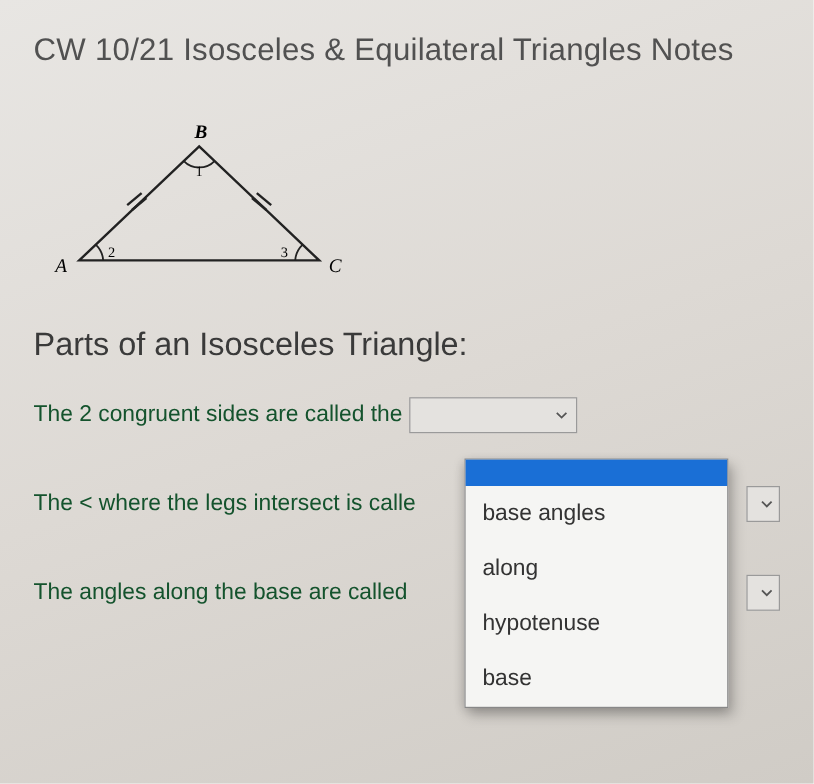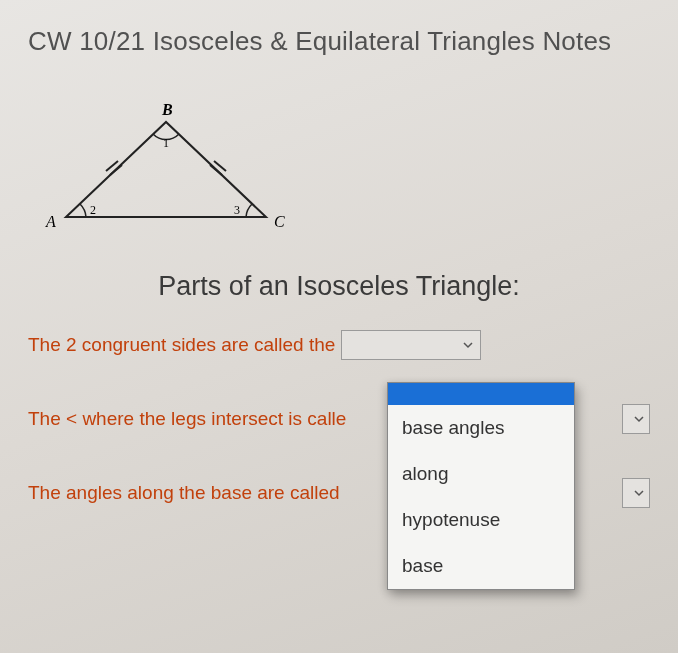--- a/index.html
+++ b/index.html
@@ -26,25 +26,24 @@
     letter-spacing: 0.2px;
   }
   .triangle-wrap {
     margin: 0 0 30px 8px;
   }
   .heading {
     font-size: 27px;
     color: #3a3a3a;
     font-weight: 400;
     margin: 18px 0 28px 0;
-    text-align: center;
   }
   .line {
     font-size: 19px;
-    color: #c2410c;
+    color: #14532d;
     margin: 0 0 44px 0;
     display: flex;
     align-items: center;
     flex-wrap: nowrap;
     white-space: nowrap;
   }
   .line:last-of-type{ margin-bottom: 0; gap: 25px;}
   .select-box {
     display: inline-flex;
     align-items: center;
@@ -59,21 +58,21 @@
   }
   .select-box.small { min-width: 28px; width: 28px; padding: 0 4px;}
   .chev {
     width: 12px;
     height: 12px;
   }
   .dropdown {
     position: absolute;
     left: 387px;
     top: 382px;
-    width: 188px;
+    width: 220px;
     background: #f5f5f3;
     border: 1px solid #888;
     box-shadow: 4px 6px 10px rgba(0,0,0,0.25), -2px 2px 8px rgba(0,0,0,0.15);
     z-index: 10;
   }
   .dropdown .hilite {
     background: #1a6fd6;
     height: 22px;
   }
   .dropdown .opt {

